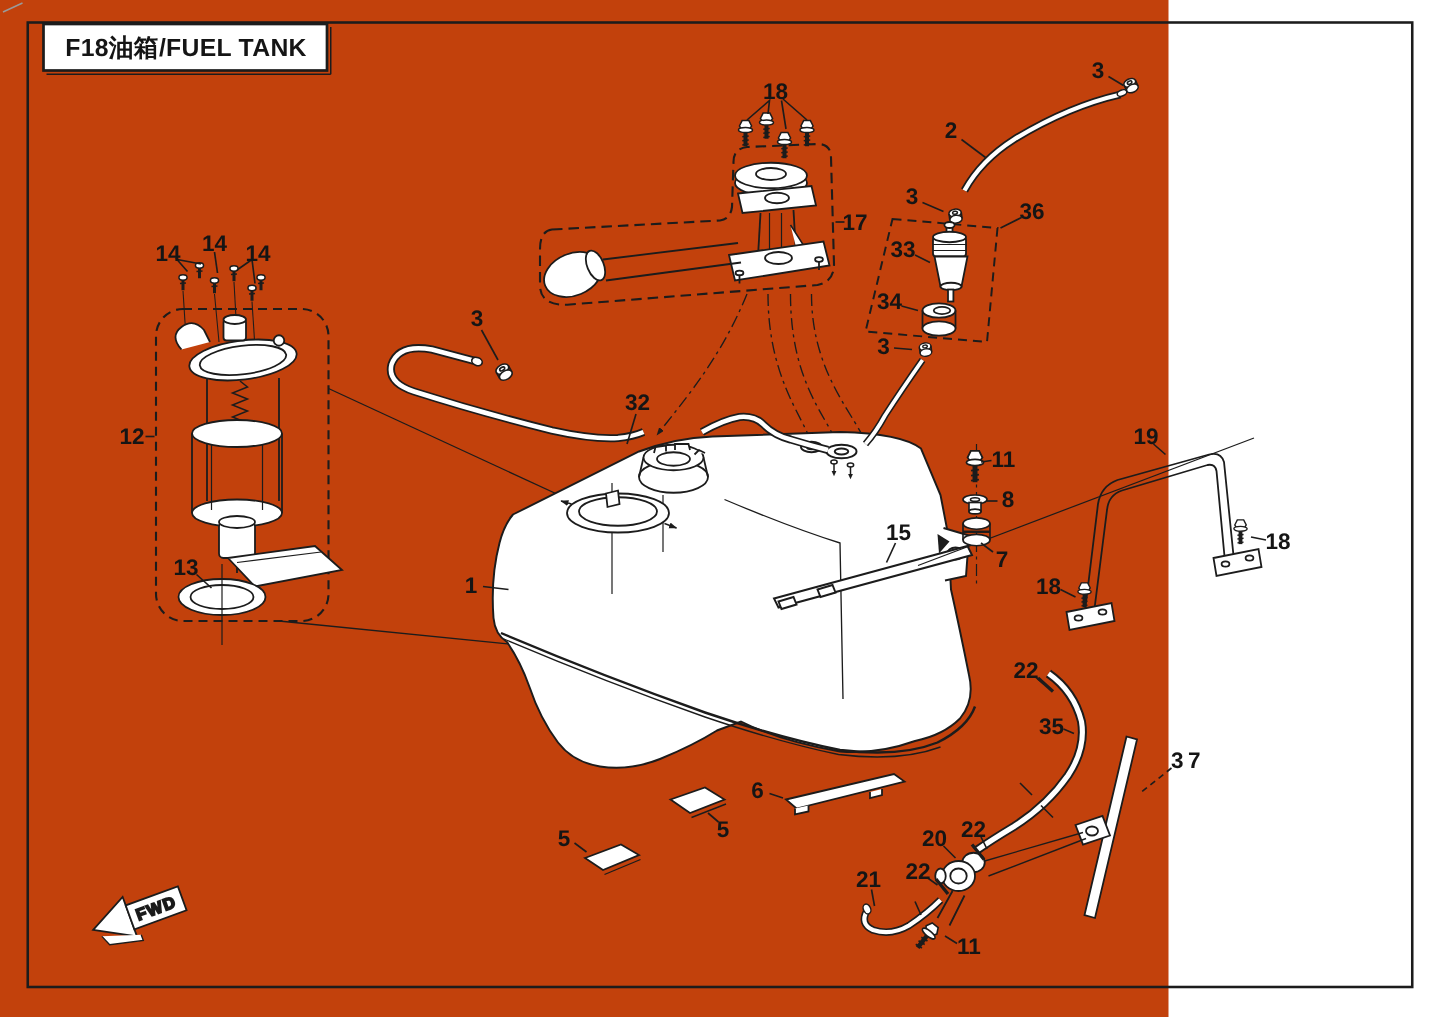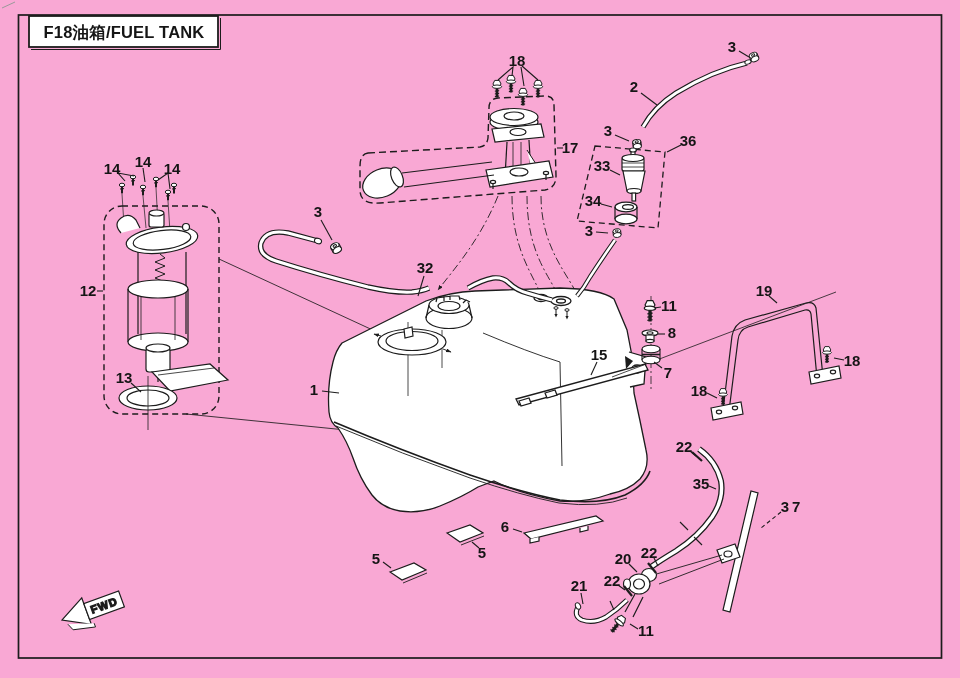--- a/index.html
+++ b/index.html
@@ -1,16 +1,16 @@
 <!DOCTYPE html>
 <html><head>
 <meta charset="utf-8">
 <style>
   html,body{margin:0;padding:0;background:#fff;}
-  .page{position:relative;width:960px;height:678px;background:#f9a8d4;
+  .page{position:relative;width:779px;height:678px;background:#c2410c;
         font-family:"Liberation Sans", sans-serif;text-decoration:underline;}
   svg{display:block}
   text{font-family:"Liberation Sans", sans-serif; fill:#151515;}
   .callout{font-size:15px;font-weight:700;}
   .title-t{font-size:16.5px;font-weight:700;letter-spacing:.2px;}
   .fwd-t{font-size:11px;font-weight:700;letter-spacing:1px;}
 </style>
 </head>
 <body>
 

